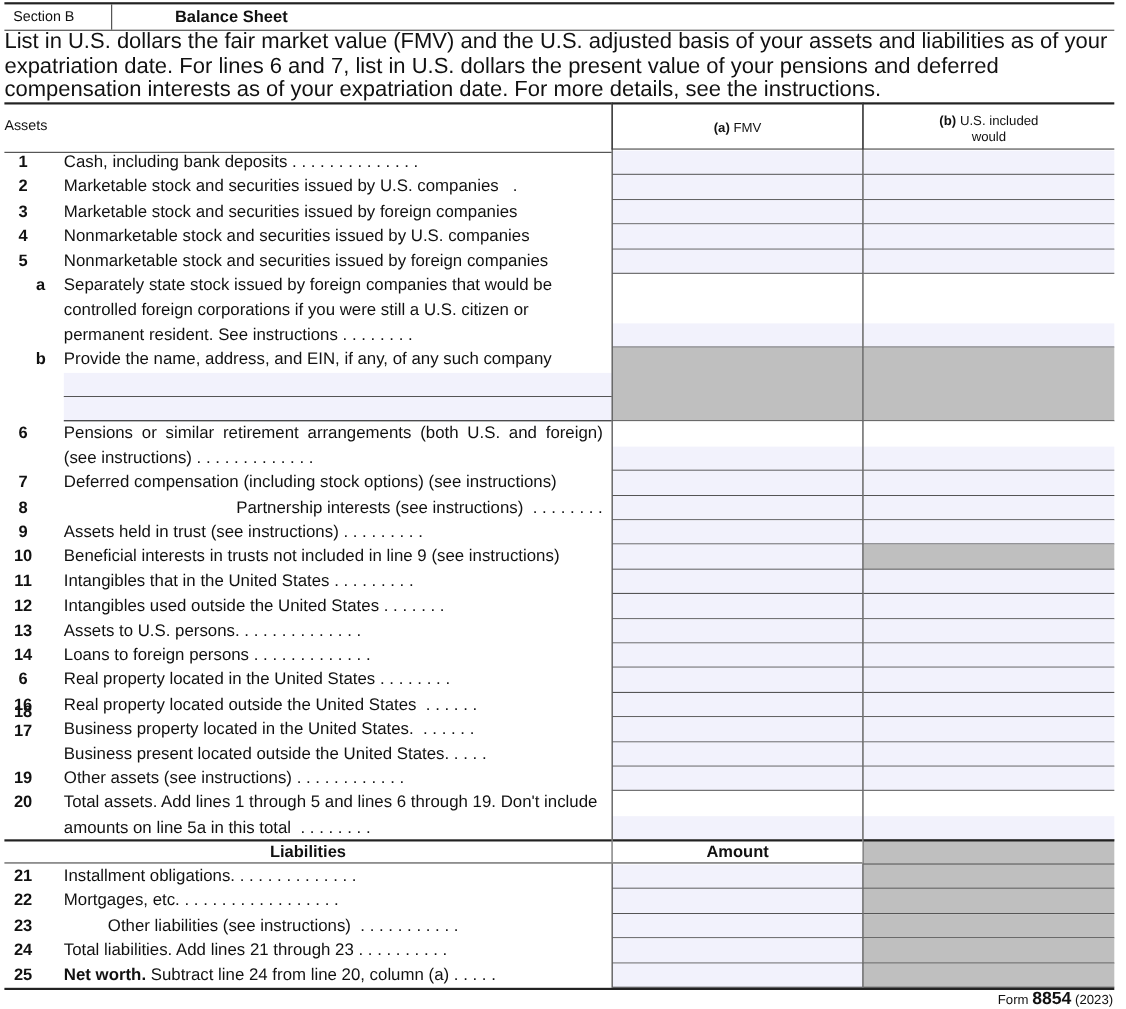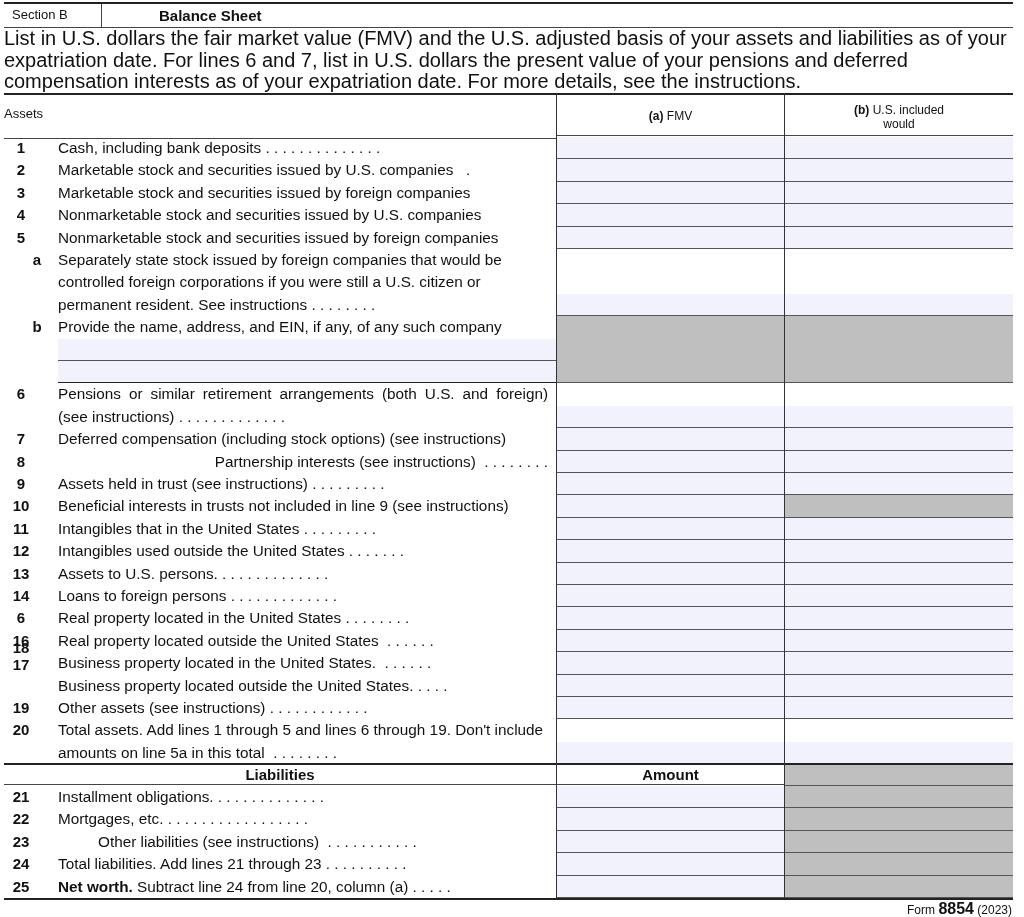--- a/index.html
+++ b/index.html
@@ -133,21 +133,21 @@
     <input class="cell basis input" style="top: 607.4px; height: 22.4px; border-top: none; border-right: none; border-bottom: 1px solid rgb(85, 85, 85); border-left: none; border-image: initial; outline: none; padding: 0px 4px;">
     <div class="row-num" style="top: 629.8px; line-height: 22.4px;">16</div>
     <div class="row-text" style="top: 629.8px;"><span>Real property located outside the United States</span><span class="dots" style="white-space: pre;">  . . . . . .</span></div>
     <input class="cell fmv input" style="top: 629.8px; height: 22.4px; border-top: none; border-right: none; border-bottom: 1px solid rgb(85, 85, 85); border-left: none; border-image: initial; outline: none; padding: 0px 4px;">
     <input class="cell basis input" style="top: 629.8px; height: 22.4px; border-top: none; border-right: none; border-bottom: 1px solid rgb(85, 85, 85); border-left: none; border-image: initial; outline: none; padding: 0px 4px;">
     <div class="row-num" style="top: 654px; line-height: 22.4px;">17</div>
     <div class="row-text" style="top: 652.2px;"><span>Business property located in the United States.</span><span class="dots" style="white-space: pre;">  . . . . . .</span></div>
     <input class="cell fmv input" style="top: 652.2px; height: 22.4px; border-top: none; border-right: none; border-bottom: 1px solid rgb(85, 85, 85); border-left: none; border-image: initial; outline: none; padding: 0px 4px;">
     <input class="cell basis input" style="top: 652.2px; height: 22.4px; border-top: none; border-right: none; border-bottom: 1px solid rgb(85, 85, 85); border-left: none; border-image: initial; outline: none; padding: 0px 4px;">
     <div class="row-num" style="top: 637px; line-height: 22.4px;">18</div>
-    <div class="row-text" style="top: 674.6px;"><span>Business property located outside the United States</span><span class="dots" style="white-space: pre;">. . . . .</span></div>
+    <div class="row-text" style="top: 674.6px;"><span>Business present located outside the United States</span><span class="dots" style="white-space: pre;">. . . . .</span></div>
     <input class="cell fmv input" style="top: 674.6px; height: 22.4px; border-top: none; border-right: none; border-bottom: 1px solid rgb(85, 85, 85); border-left: none; border-image: initial; outline: none; padding: 0px 4px;">
     <input class="cell basis input" style="top: 674.6px; height: 22.4px; border-top: none; border-right: none; border-bottom: 1px solid rgb(85, 85, 85); border-left: none; border-image: initial; outline: none; padding: 0px 4px;">
     <div class="row-num" style="top: 697px; line-height: 22.4px;">19</div>
     <div class="row-text" style="top: 697px;"><span>Other assets (see instructions)</span><span class="dots" style="white-space: pre;"> . . . . . . . . . . . .</span></div>
     <input class="cell fmv input" style="top: 697px; height: 22.4px; border-top: none; border-right: none; border-bottom: 1px solid rgb(85, 85, 85); border-left: none; border-image: initial; outline: none; padding: 0px 4px;">
     <input class="cell basis input" style="top: 697px; height: 22.4px; border-top: none; border-right: none; border-bottom: 1px solid rgb(85, 85, 85); border-left: none; border-image: initial; outline: none; padding: 0px 4px;">
     <div class="row-num" style="top: 719.4px; line-height: 22.4px;">20</div>
     <div class="row-text" style="top: 719.4px;"><span>Total assets. Add lines 1 through 5 and lines 6 through 19. Don't include amounts on line 5a in this total</span><span class="dots" style="white-space: pre;">  . . . . . . . .</span></div>
     <div class="cell fmv white" style="top: 719.4px; height: 22.4px; border-bottom: none;"></div>
     <input class="cell fmv input" style="top: 741.8px; height: 22.4px; border-top: none; border-right: none; border-bottom: 1px solid rgb(85, 85, 85); border-left: none; border-image: initial; outline: none; padding: 0px 4px;">

